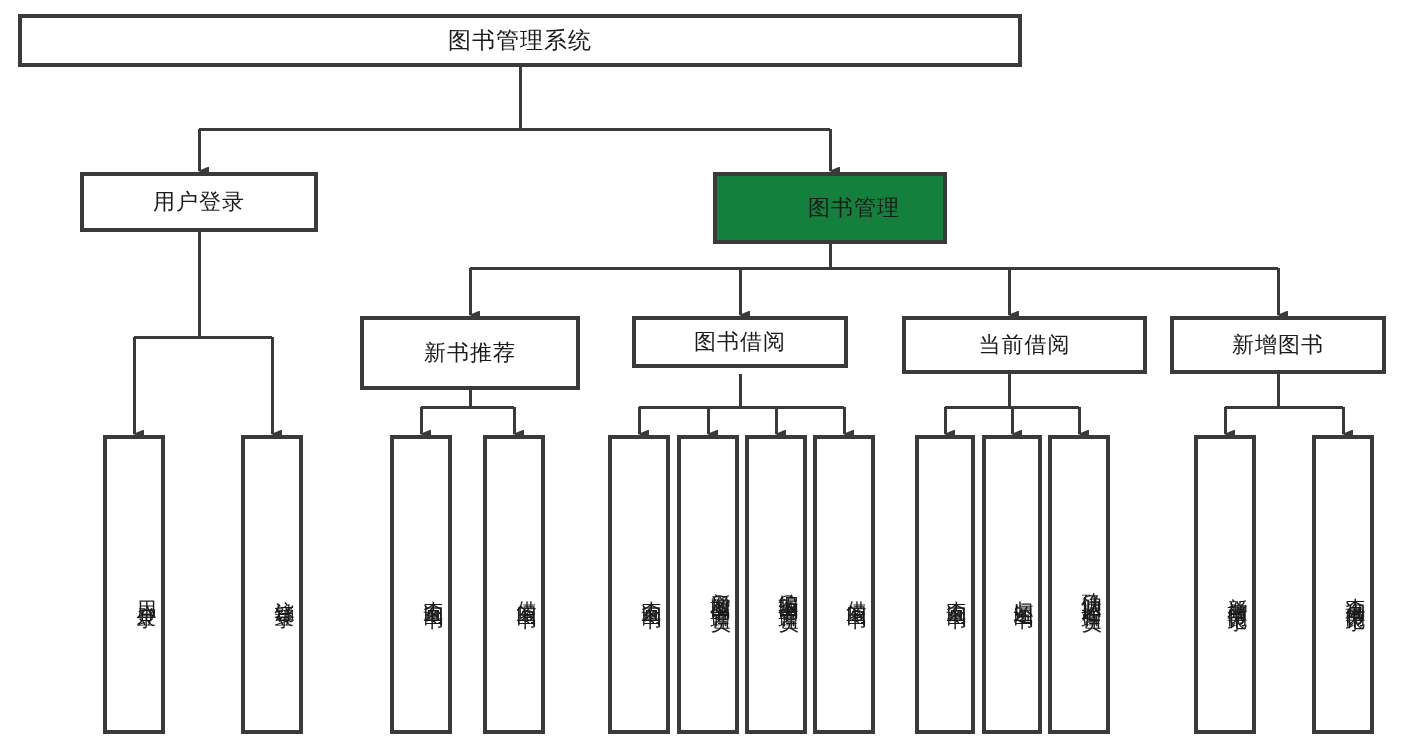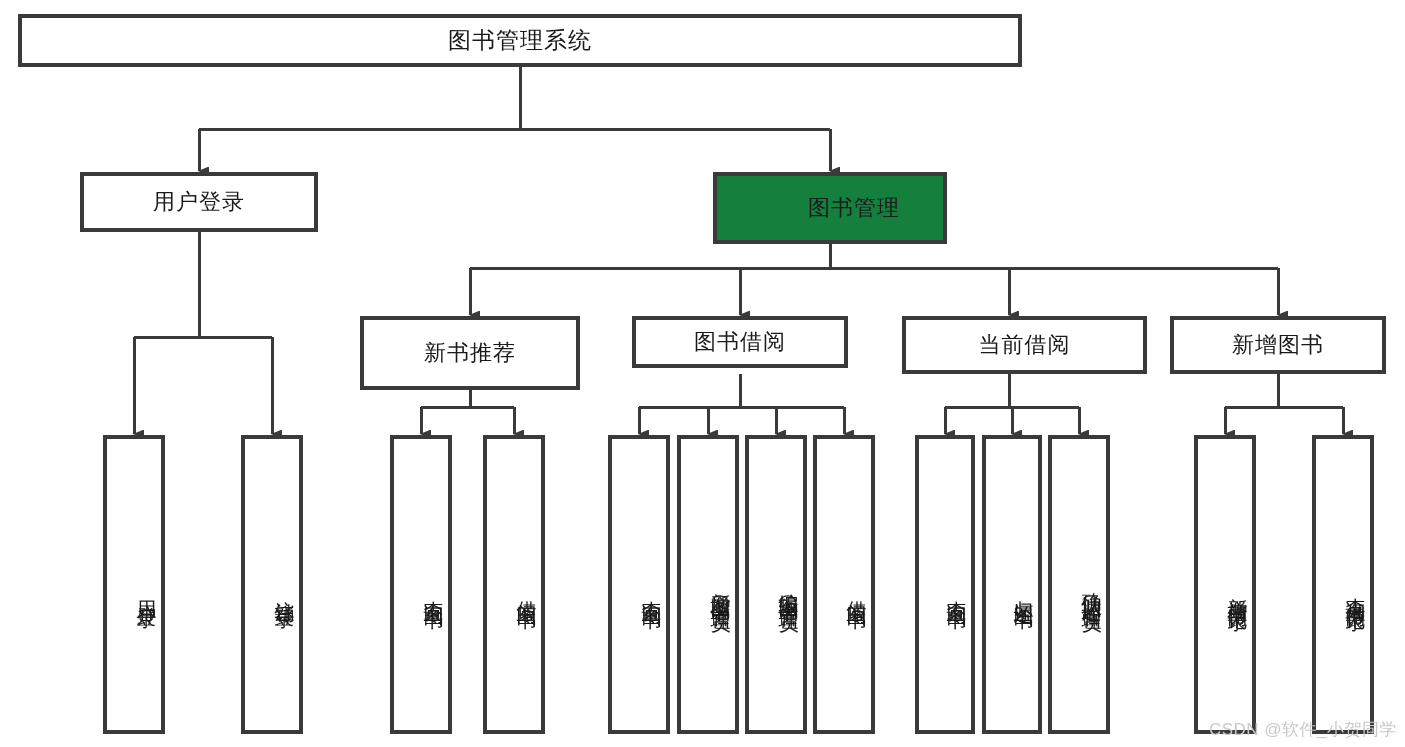--- a/index.html
+++ b/index.html
@@ -170,14 +170,13 @@
         <span class="vlabel">确认归还（管理员）</span>
       </div>
       <div class="node vert" style="left: 1194px; top: 435px; width: 62px; height: 299px; border-color: rgb(58, 58, 58); background: rgb(255, 255, 255); color: rgb(26, 26, 26);">
         <span class="vlabel">新增借阅记录</span>
       </div>
       <div class="node vert" style="left: 1312px; top: 435px; width: 62px; height: 299px; border-color: rgb(58, 58, 58); background: rgb(255, 255, 255); color: rgb(26, 26, 26);">
         <span class="vlabel">查询借阅记录</span>
       </div>
     </div>
 
-  <div id="watermark">CSDN @软件_小贺同学</div>
 </div>
 
 </body></html>

